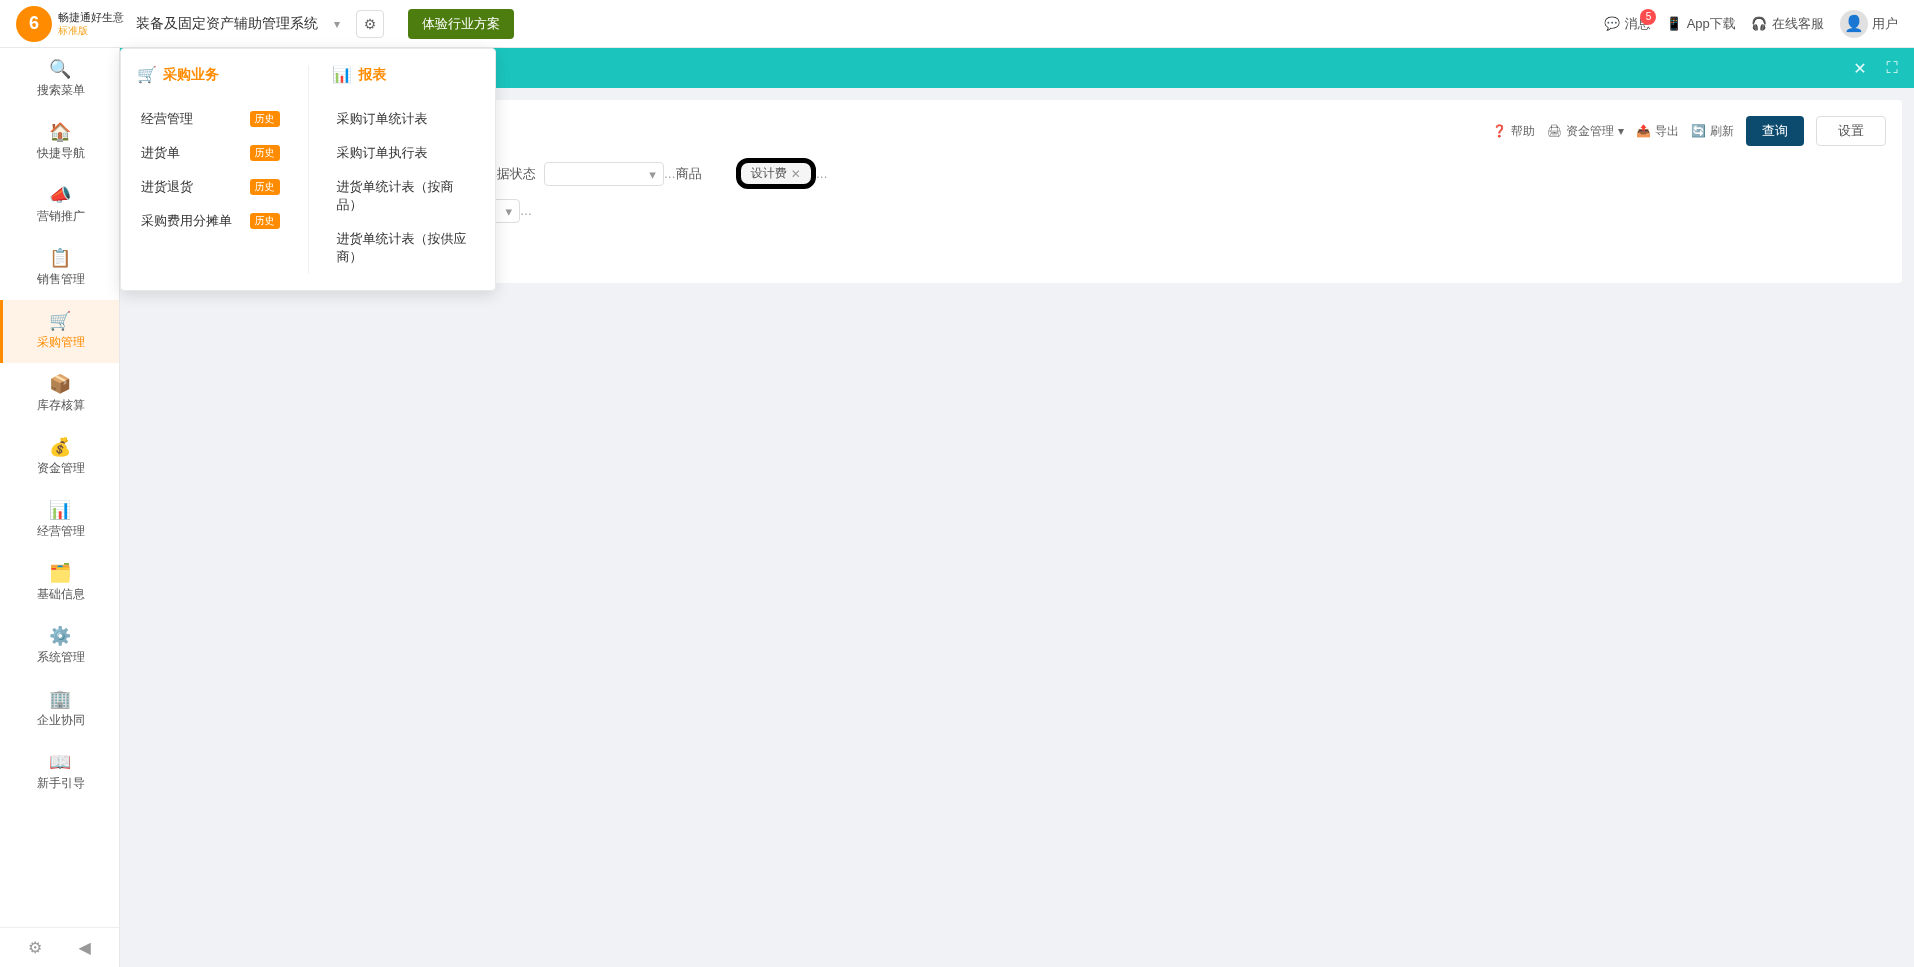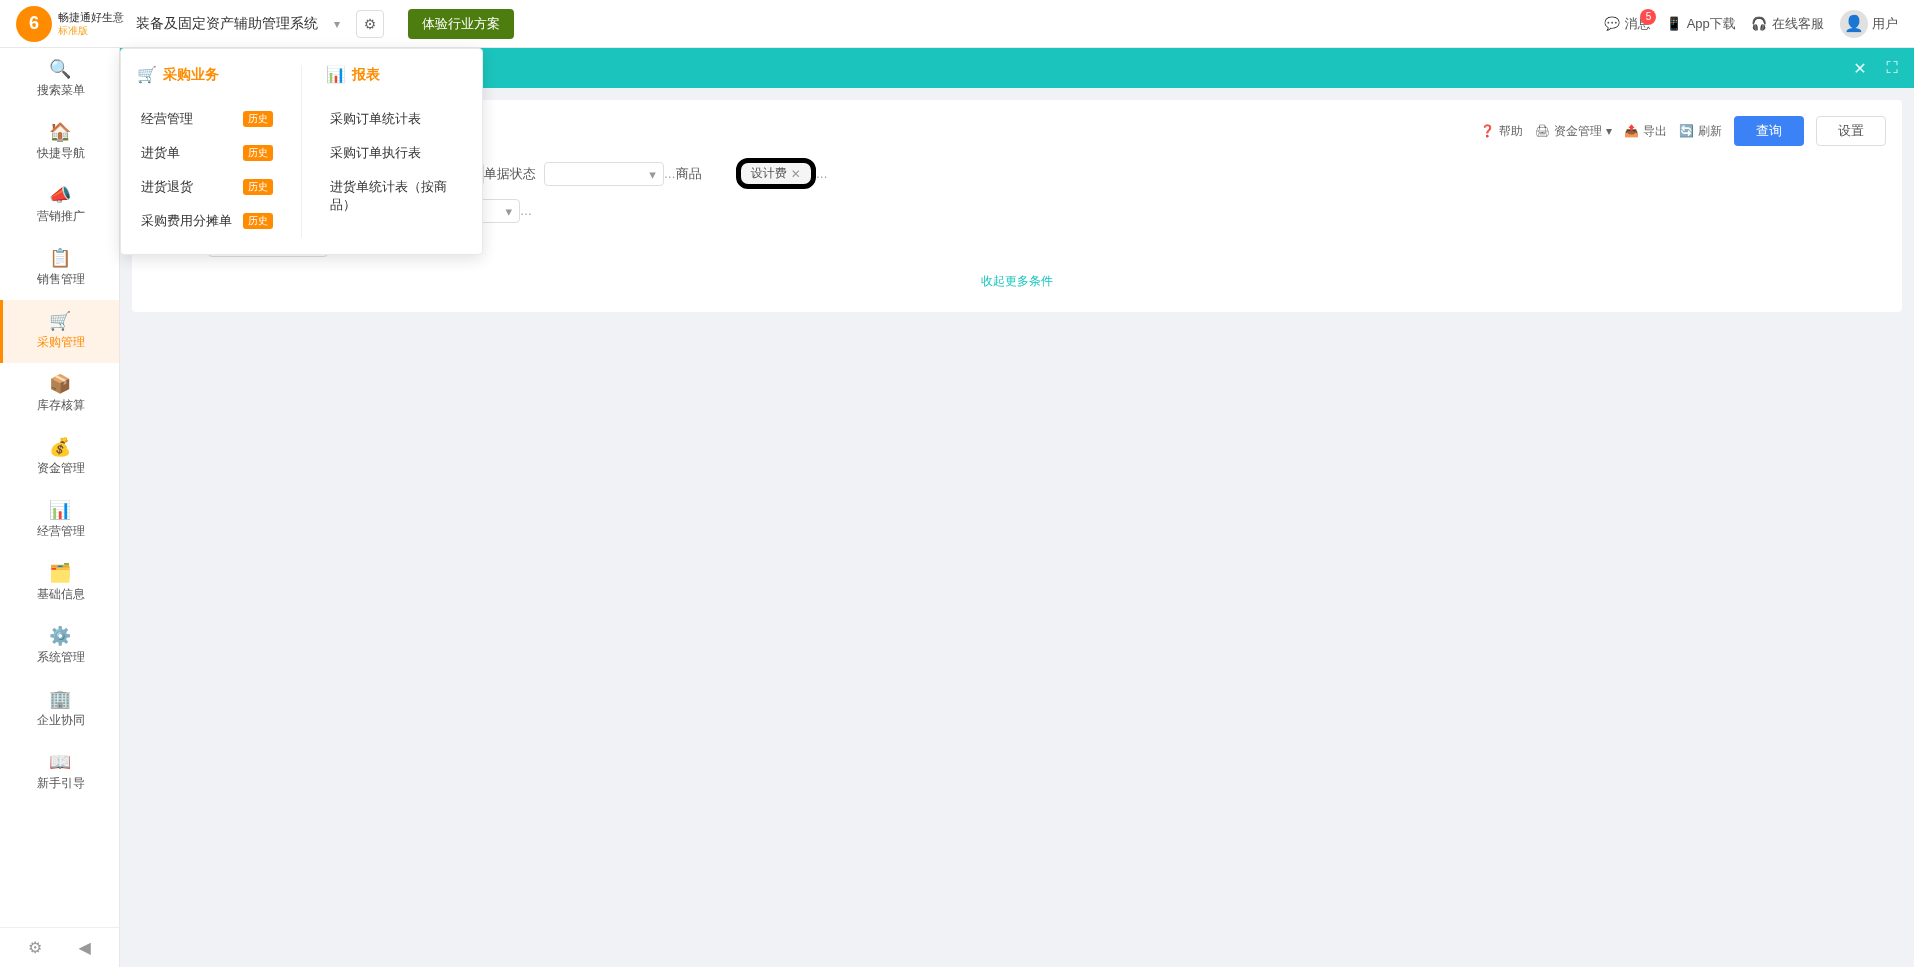--- a/index.html
+++ b/index.html
@@ -234,25 +234,25 @@
       font-size: 12px;
       color: #666;
     }
     .filter-toolbar-item {
       display: flex;
       align-items: center;
       gap: 4px;
       cursor: pointer;
     }
     .btn-query {
-      background: #3b82f6;
+      background: #0c4a6e;
       color: white;
       border: none;
       border-radius: 4px;
-      padding: 6px 22px;
+      padding: 6px 16px;
       font-size: 13px;
       cursor: pointer;
     }
     .btn-settings {
       border: 1px solid #ddd;
       background: #fff;
       border-radius: 4px;
       padding: 5px 21px;
       font-size: 13px;
       cursor: pointer;
@@ -613,23 +613,20 @@
         <div class="filter-row">
           <span class="filter-label">客户</span>
           <div class="select-wrap">
             <select class="filter-select">
               <option></option>
             </select>
           </div>
           <span class="more-btn ellipsis-btn">…</span>
         </div>
 
-        <div class="collapse-row">
-          <span>收起更多条件</span>
-        </div>
       </div>
 
     </div>
   </div>
 </div>
 
 <div class="dropdown-menu">
   <div class="dropdown-col">
     <div class="dropdown-col-title">
       <span class="col-icon">🛒</span>
@@ -660,14 +657,17 @@
     </div>
     <div class="dropdown-item">
       <span>采购订单统计表</span>
     </div>
     <div class="dropdown-item">
       <span>采购订单执行表</span>
     </div>
     <div class="dropdown-item">
       <span>进货单统计表（按商品）</span>
     </div>
+    <div class="dropdown-item">
+      <span>进货单统计表（按供应商）</span>
+    </div>
   </div>
 </div>
 
 </body></html>

